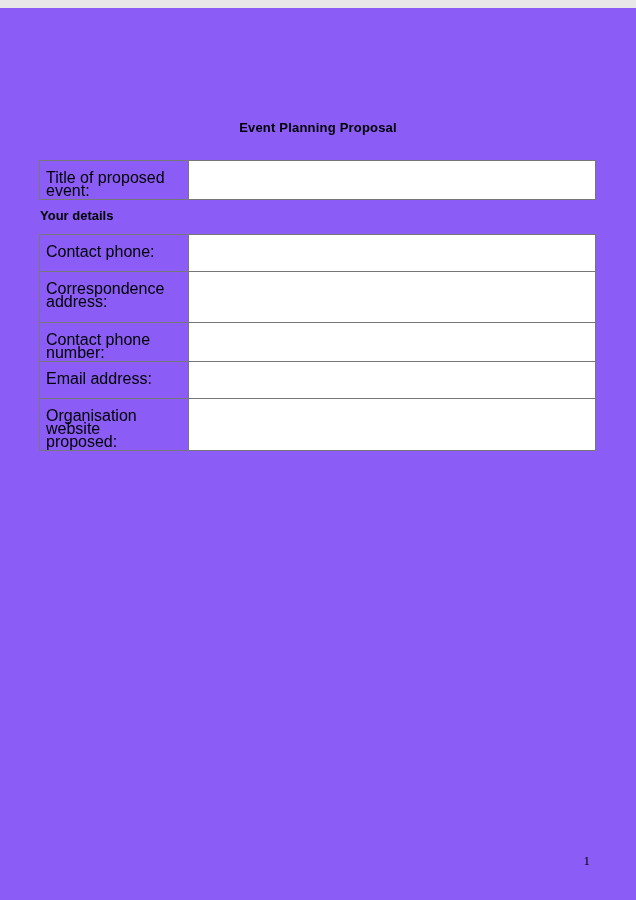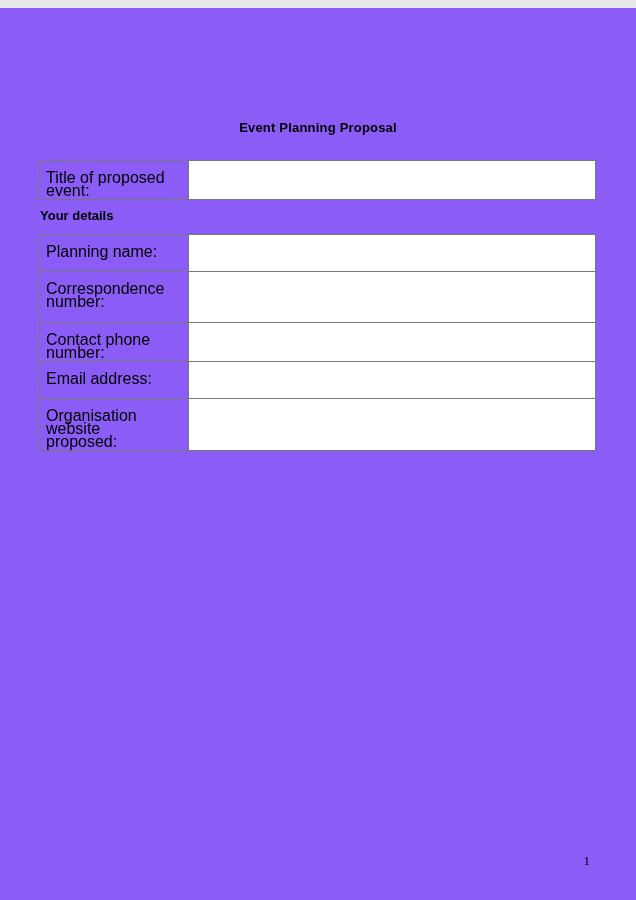--- a/index.html
+++ b/index.html
@@ -80,26 +80,26 @@
         <td class="value-cell"></td>
       </tr>
     </tbody>
   </table>
 
   <div class="section-heading">Your details</div>
 
   <table class="form-table t2">
     <tbody>
       <tr class="h37">
-        <td class="label-cell">Planning name:</td>
+        <td class="label-cell">Contact phone:</td>
         <td class="value-cell"></td>
       </tr>
       <tr class="h51">
         <td class="label-cell">Correspondence
-number:</td>
+address:</td>
         <td class="value-cell"></td>
       </tr>
       <tr class="h37">
         <td class="label-cell">Contact phone number:</td>
         <td class="value-cell"></td>
       </tr>
       <tr class="h37">
         <td class="label-cell">Email address:</td>
         <td class="value-cell"></td>
       </tr>

